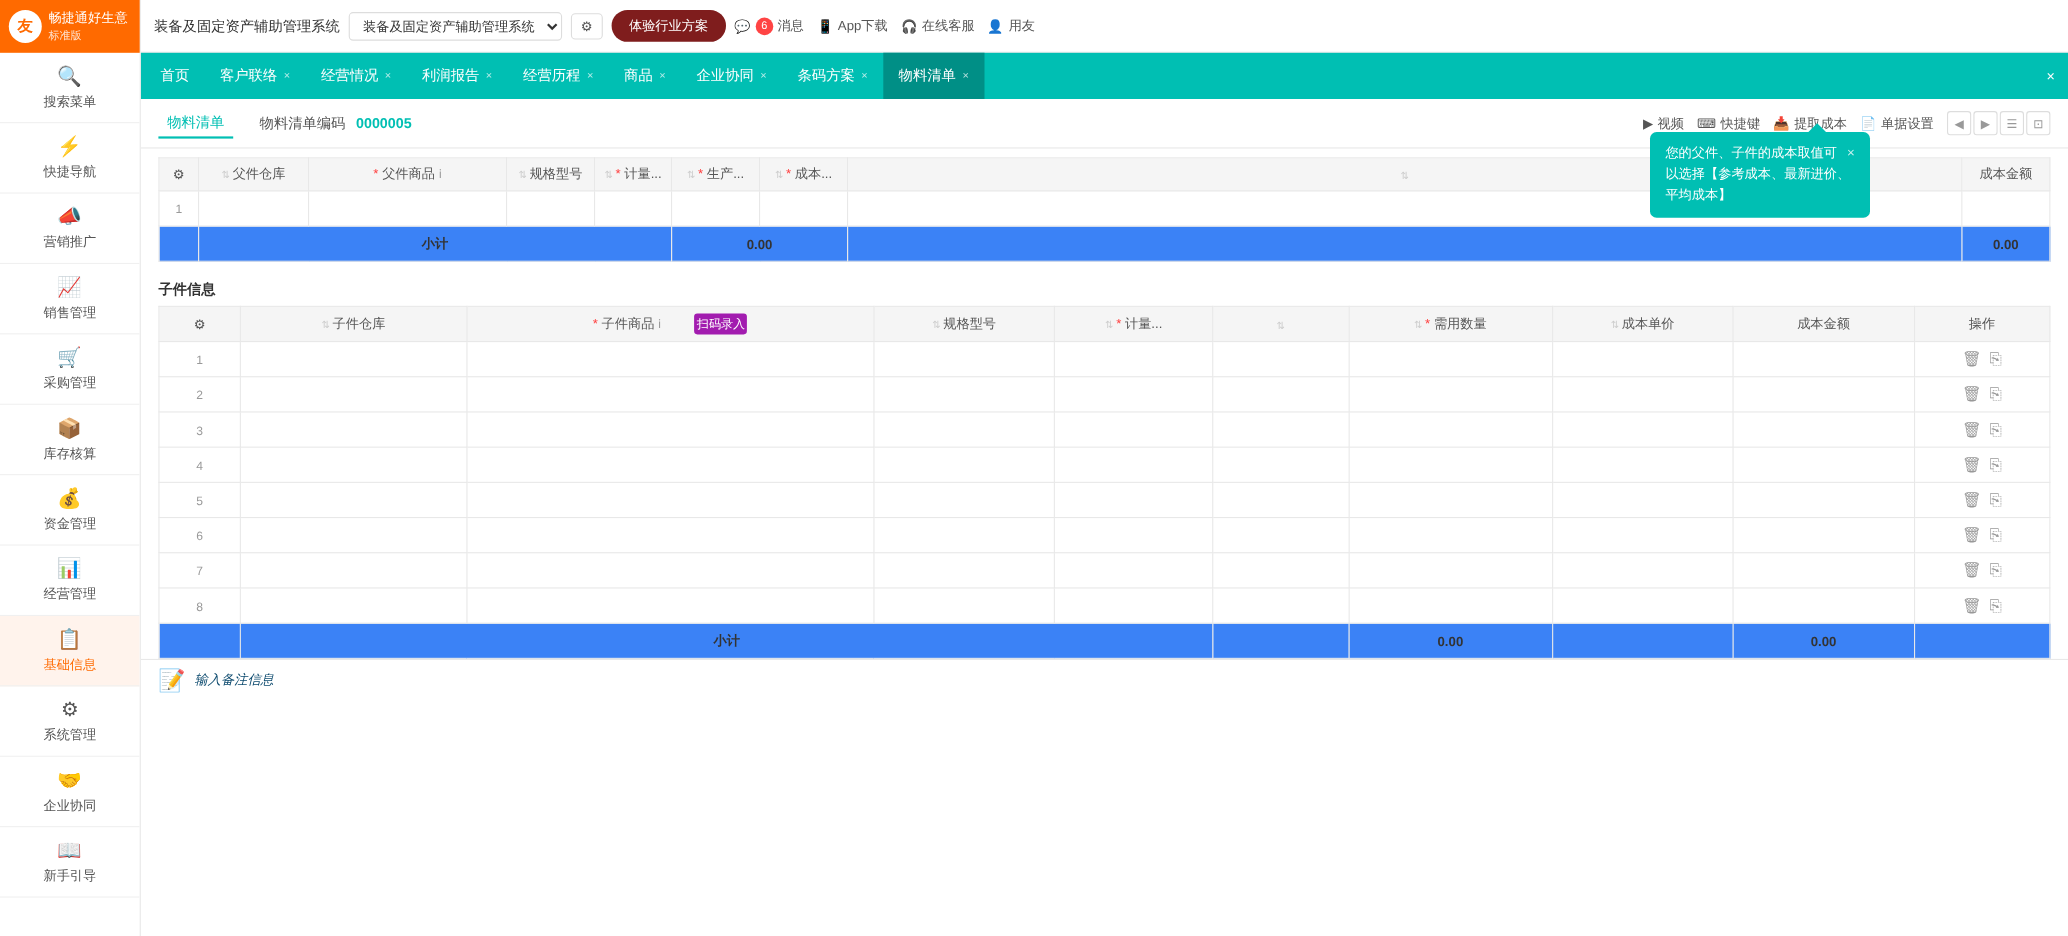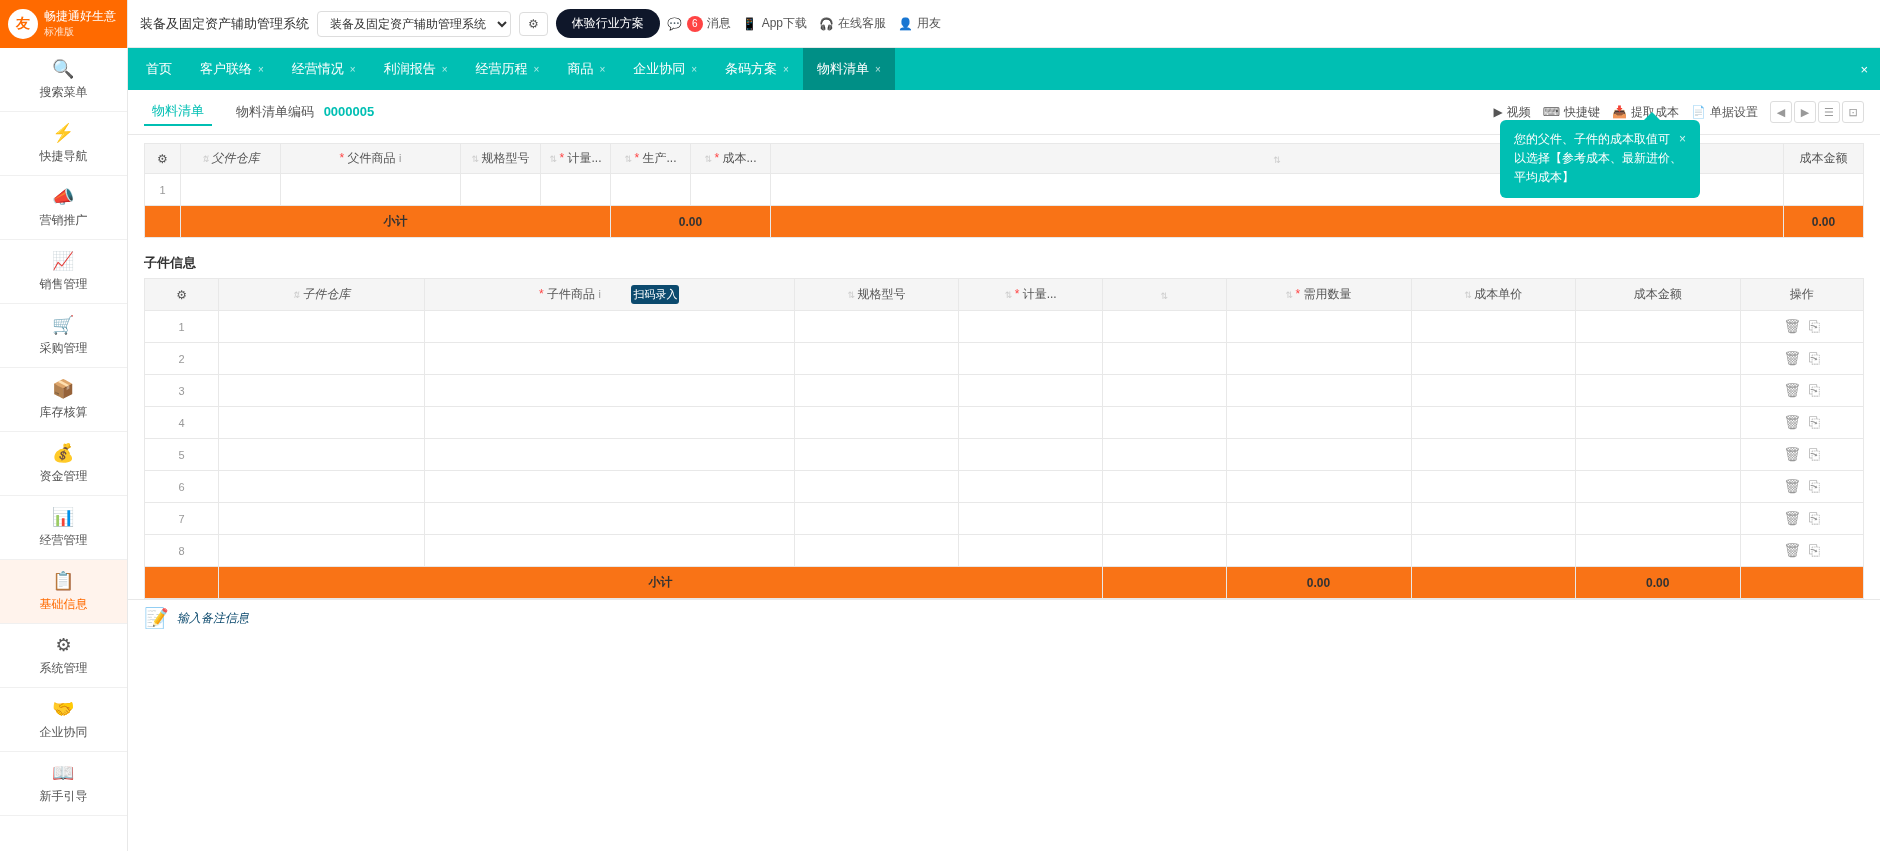--- a/index.html
+++ b/index.html
@@ -83,21 +83,21 @@
     .topbar-btn {
       background: #fff;
       border: 1px solid #ddd;
       border-radius: 4px;
       padding: 4px 8px;
       cursor: pointer;
       font-size: 12px;
       color: #555;
     }
     .topbar-btn-orange {
-      background: #0f172a;
+      background: #7f1d1d;
       color: #fff;
       border: none;
       border-radius: 20px;
       padding: 6px 16px;
       cursor: pointer;
       font-size: 12px;
     }
     .topbar-right {
       display: flex;
       align-items: center;
@@ -206,29 +206,29 @@
       white-space: nowrap;
     }
     .data-table td {
       border: 1px solid #e8e8e8;
       padding: 4px 8px;
       text-align: center;
       color: #333;
       height: 32px;
     }
     .subtotal-row td {
-      background: #f97316;
+      background: #3b82f6;
       font-weight: bold;
       color: #333;
     }
     .row-num { color: #999; font-size: 11px; }
     .th-gear { color: #999; cursor: pointer; }
     .required-star { color: #ff4444; }
     .scan-btn {
-      background: #0c4a6e;
+      background: #a21caf;
       color: #fff;
       border: none;
       border-radius: 3px;
       padding: 2px 2px;
       font-size: 11px;
       cursor: pointer;
       margin-left: 27px;
     }
     .action-btn {
       color: #999;
@@ -308,21 +308,21 @@
     }
 
     
     .tables-area {
       flex: 1;
       overflow-y: auto;
       padding: 0 0 4px 0;
     }
 
     .col-settings { width: 36px; }
-    .col-warehouse { width: 100px; font-style: italic; }
+    .col-warehouse { width: 100px; }
     .col-product { width: 180px; }
     .col-spec { width: 80px; }
     .col-unit { width: 70px; }
     .col-prod { width: 80px; }
     .col-cost { width: 80px; }
     .col-cost-amt { width: 80px; }
     .col-qty { width: 90px; }
     .col-unit-price { width: 80px; }
     .col-cost-total { width: 80px; }
     .col-action { width: 60px; }

